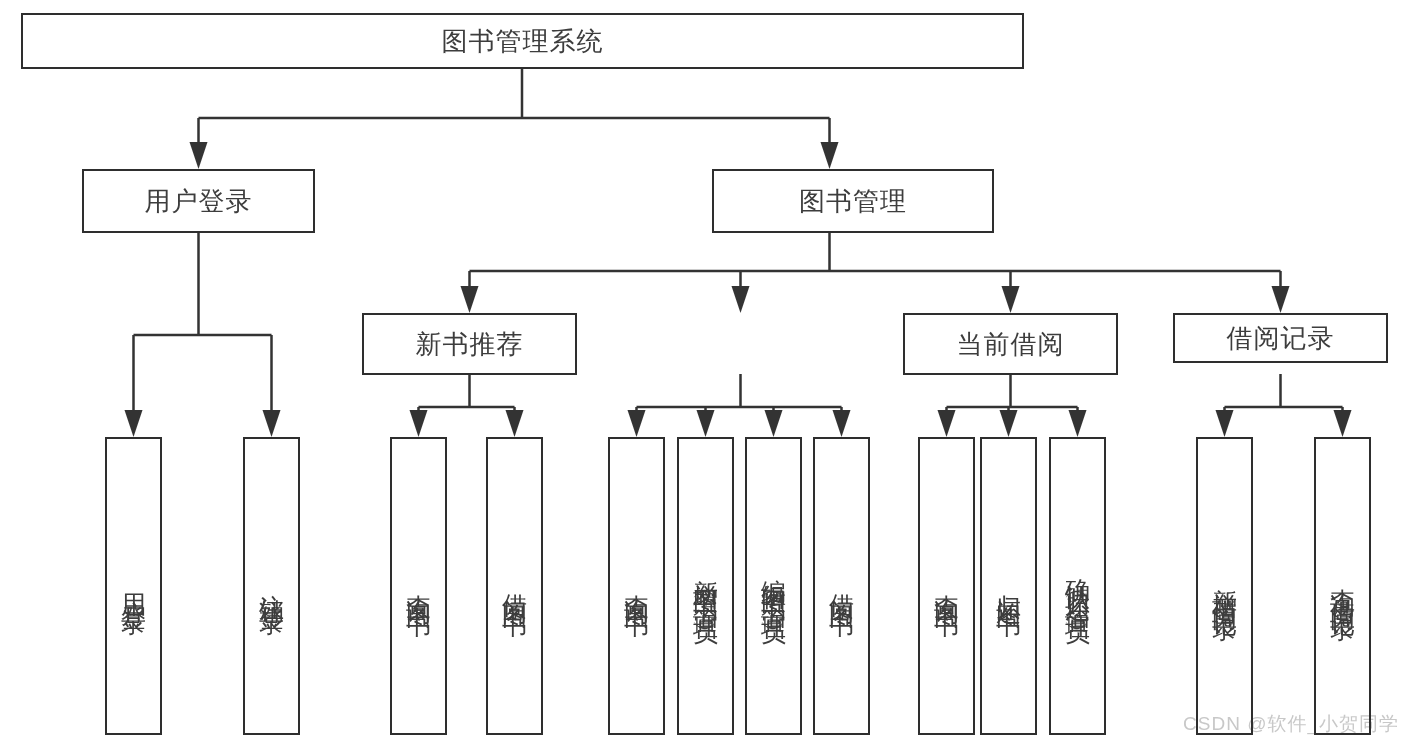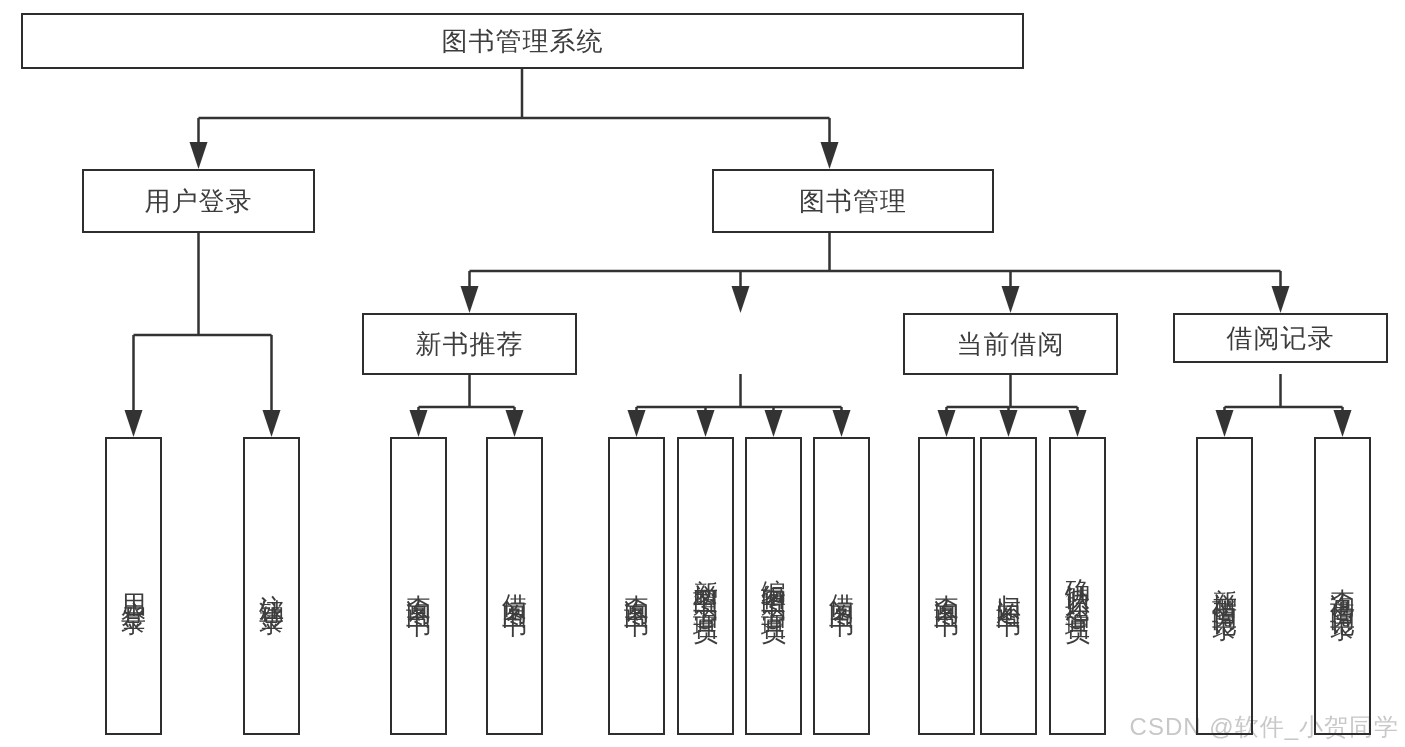--- a/index.html
+++ b/index.html
@@ -44,21 +44,21 @@
   .vnode .vtext {
     writing-mode: vertical-rl;
     text-orientation: mixed;
     letter-spacing: 6px;
     line-height: 1;
   }
   #watermark {
     position: absolute;
     right: 6px;
     top: 711px;
-    font-size: 24px;
+    font-size: 19px;
     letter-spacing: 1px;
     color: #c8c8c8;
     mix-blend-mode: darken;
     z-index: 10;
     white-space: nowrap;
   }
 </style>
 </head>
 <body>
 

